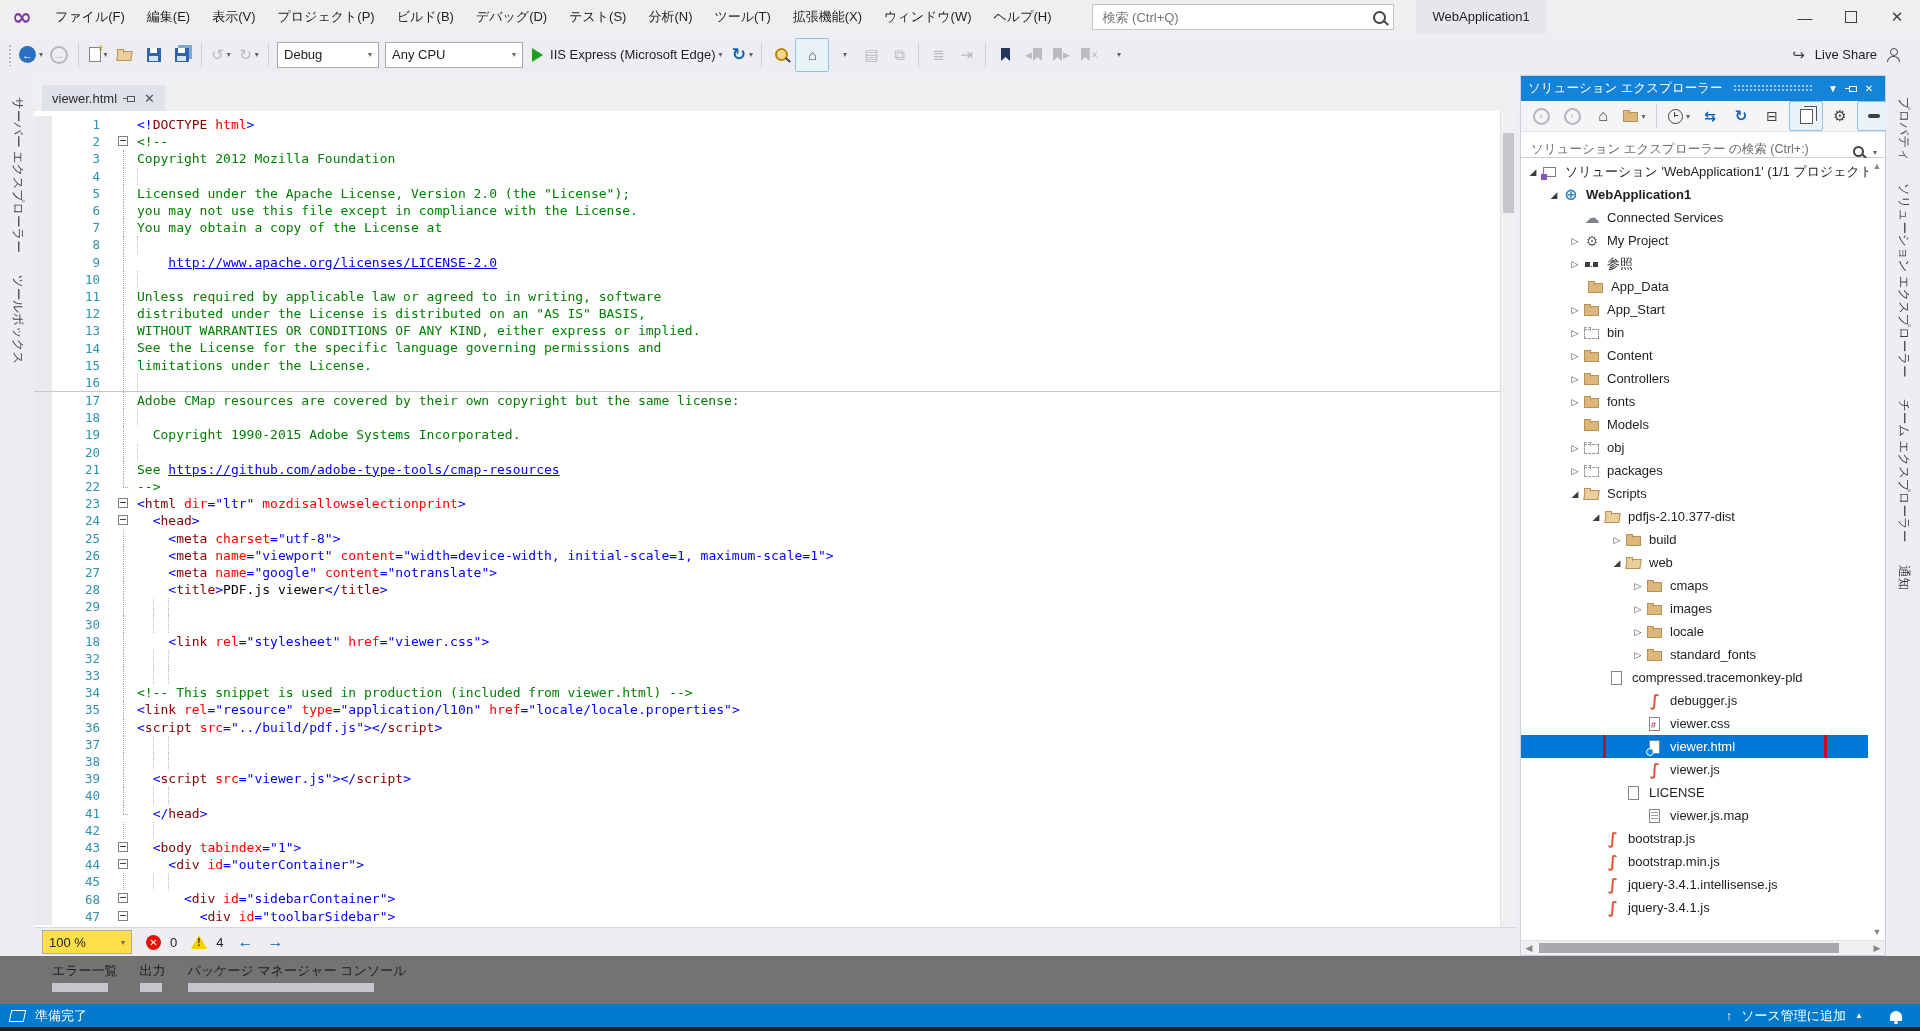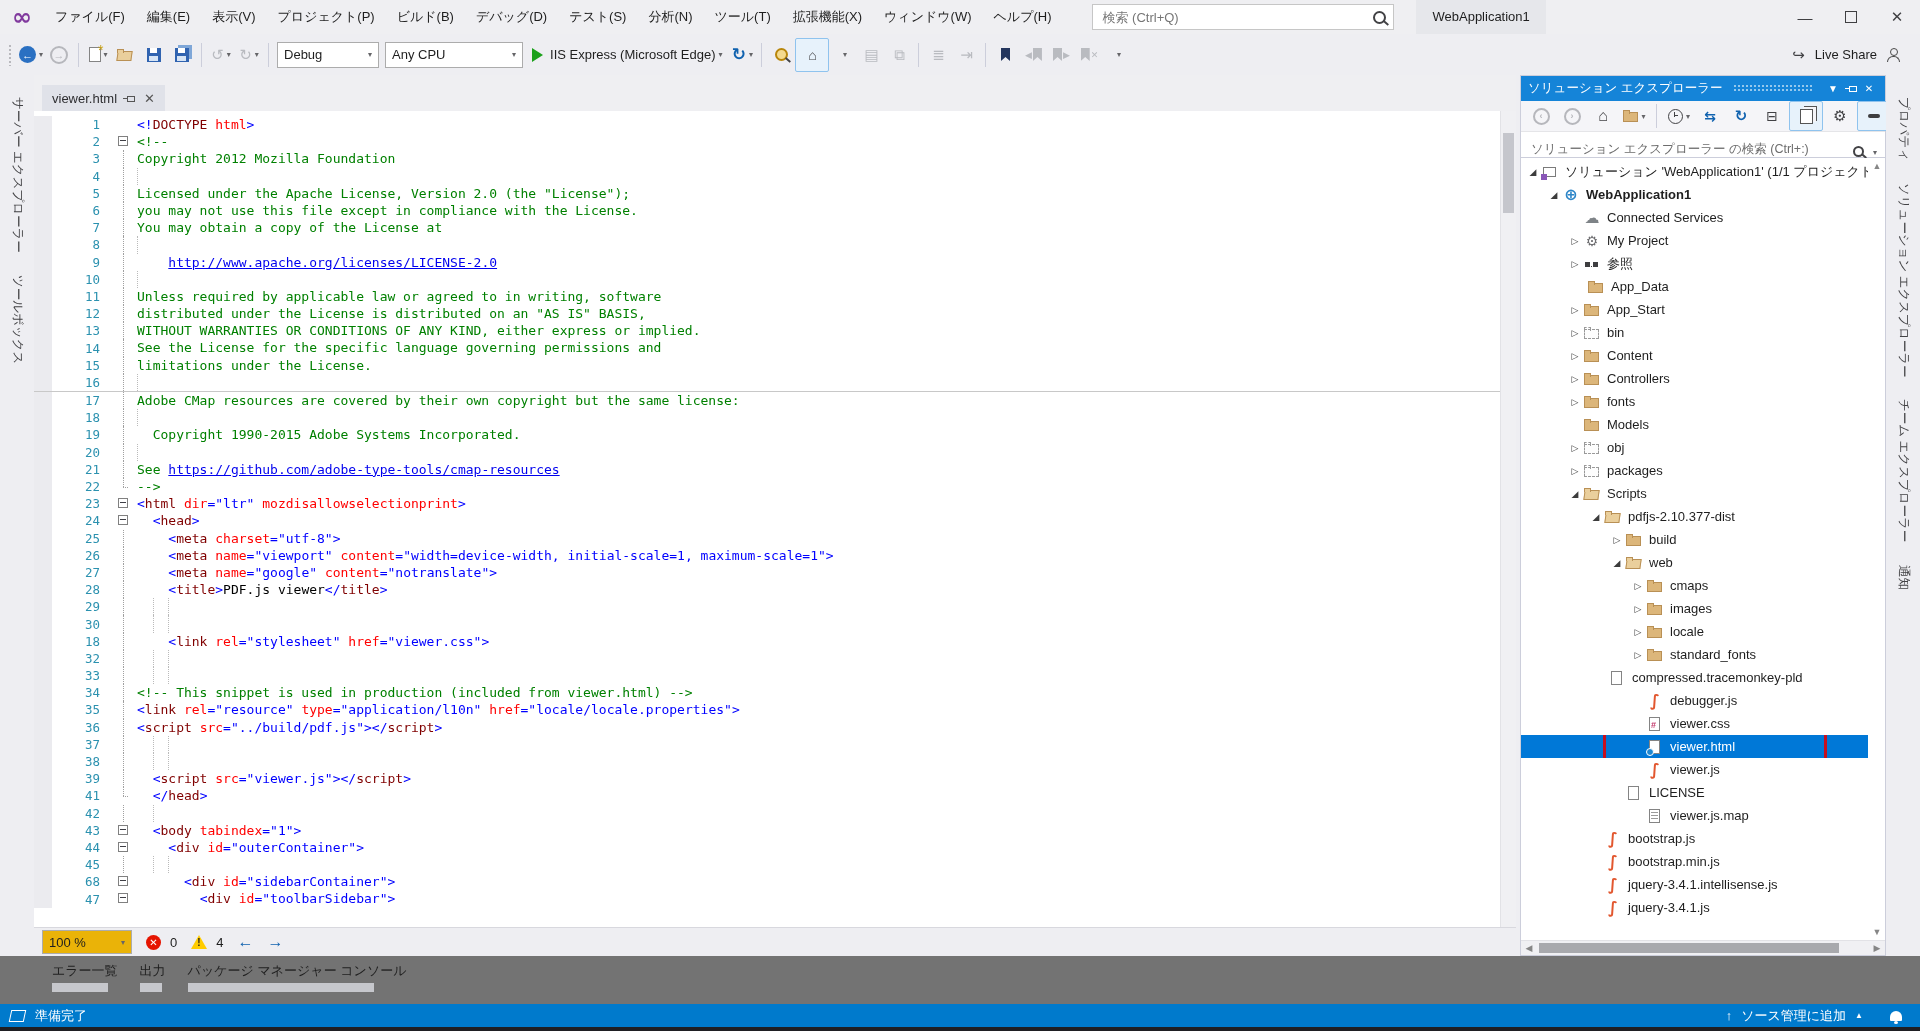--- a/index.html
+++ b/index.html
@@ -84,21 +84,21 @@
   .fend::before{content:"";position:absolute;left:8px;top:0;height:9px;border-left:1px dotted #A0A0A0;}
   .fend::after{content:"";position:absolute;left:8px;top:9px;width:5px;border-top:1px dotted #A0A0A0;}
   .code{white-space:pre;position:relative;flex:1;padding-left:4px;align-self:stretch;line-height:17.2px;}
   .gline{position:absolute;top:0;bottom:0;border-left:1px dotted #BABABA;}
   .tk-d{color:#0000FF;} .tk-e{color:#800000;} .tk-a{color:#FF0000;}
   .tk-v{color:#0000FF;} .tk-c{color:#008000;} .tk-t{color:#000000;}
   .tk-l{color:#0000EE;text-decoration:underline;}
   .escroll{position:absolute;top:0;right:0;bottom:0;width:15px;background:#F0F0F3;border-left:1px solid #E2E2E6;}
   .escroll .thumb{position:absolute;left:2px;right:2px;top:22px;height:80px;background:#C5C6CC;}
   .ebottom{height:28px;background:#EEEEF2;border-top:1px solid #D8D8DE;display:flex;align-items:center;gap:14px;padding:0 8px;}
-  .zoombox{width:76px;height:22px;background:#eab308;border:1px solid #ACACAC;display:flex;align-items:center;justify-content:space-between;padding:0 6px;}
+  .zoombox{width:76px;height:22px;background:#fde047;border:1px solid #ACACAC;display:flex;align-items:center;justify-content:space-between;padding:0 6px;}
   .errc{width:15px;height:15px;border-radius:50%;background:#E51400;color:#fff;font-size:10px;font-weight:bold;
         display:flex;align-items:center;justify-content:center;}
   .warnt{width:0;height:0;border-left:8px solid transparent;border-right:8px solid transparent;border-bottom:14px solid #FFCC00;position:relative;}
   .warnt span{position:absolute;left:-2px;top:2px;font-size:10px;font-weight:bold;color:#1E1E1E;}
   .cnt{margin-left:4px;}
   .navarrow{color:#1062AF;font-size:16px;font-weight:bold;}
   .stat-item{display:flex;align-items:center;gap:5px;}
   
   .splitter{width:4px;flex:none;background:#EEEEF2;}
   
@@ -566,20 +566,26 @@
               <span class="code"><span class="gline" style="left: 19.66px;"></span><span class="gline" style="left: 35.32px;"></span></span>
             </div>
             <div class="eline">
               <span class="gut"></span>
               <span class="ln">39</span>
               <span class="fold fline"></span>
               <span class="code"><span class="tk-t">  </span><span class="tk-d">&lt;</span><span class="tk-e">script</span><span class="tk-t"> </span><span class="tk-a">src</span><span class="tk-v">="viewer.js"</span><span class="tk-d">&gt;&lt;/</span><span class="tk-e">script</span><span class="tk-d">&gt;</span></span>
             </div>
             <div class="eline">
               <span class="gut"></span>
+              <span class="ln">40</span>
+              <span class="fold fline"></span>
+              <span class="code"><span class="gline" style="left: 19.66px;"></span><span class="gline" style="left: 35.32px;"></span></span>
+            </div>
+            <div class="eline">
+              <span class="gut"></span>
               <span class="ln">41</span>
               <span class="fold fend"></span>
               <span class="code"><span class="tk-t">  </span><span class="tk-d">&lt;/</span><span class="tk-e">head</span><span class="tk-d">&gt;</span></span>
             </div>
             <div class="eline">
               <span class="gut"></span>
               <span class="ln">42</span>
               <span class="fold fline"></span>
               <span class="code"><span class="gline" style="left: 19.66px;"></span></span>
             </div>

